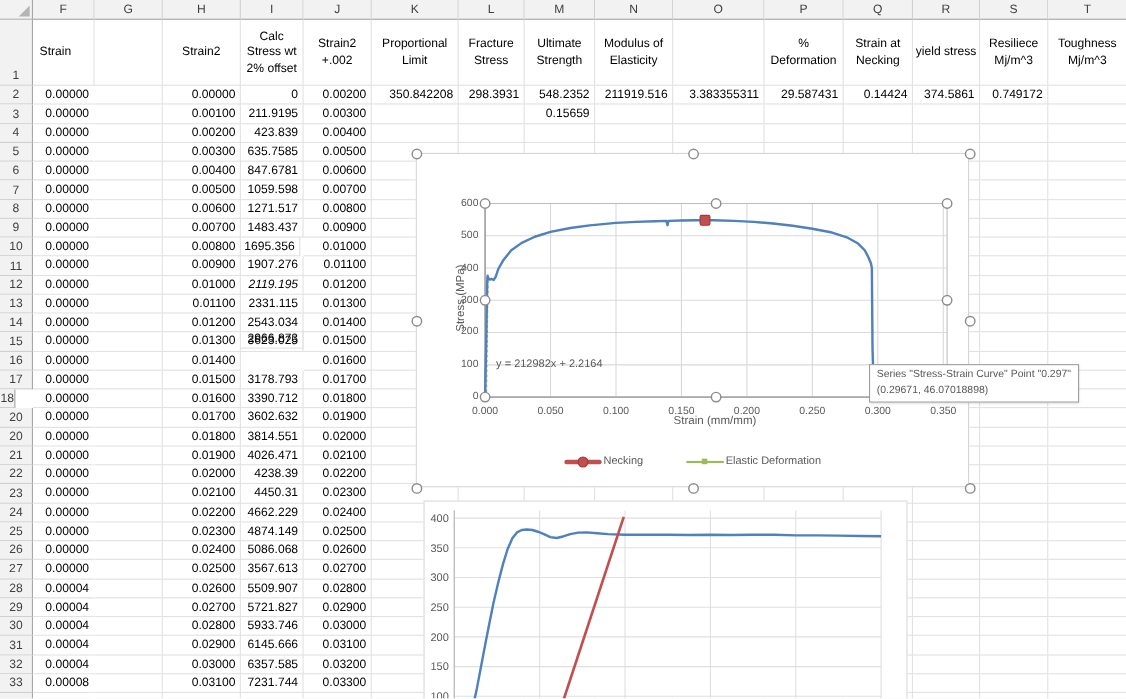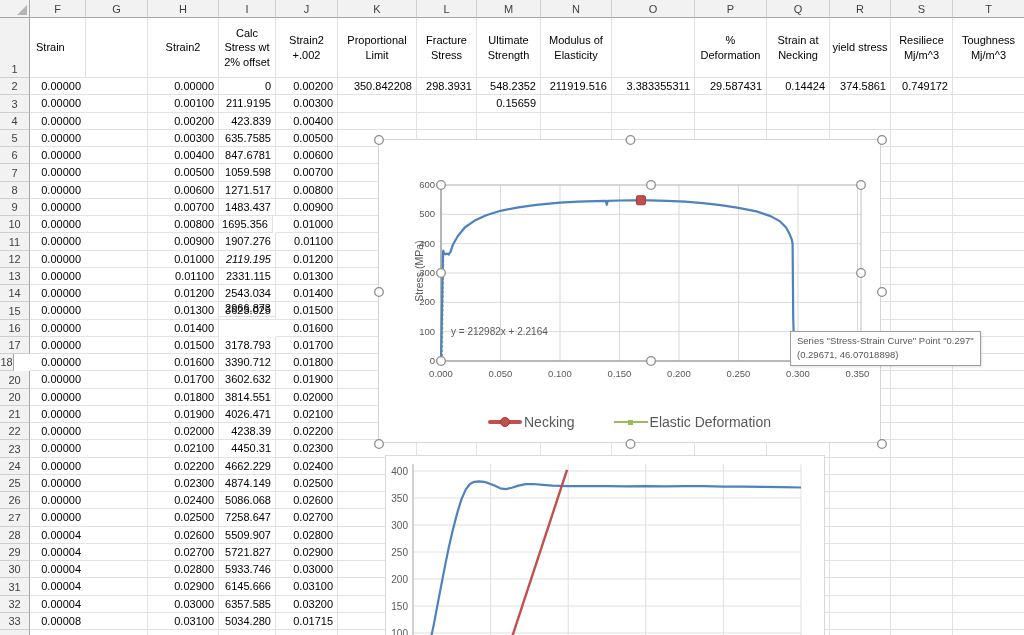--- a/index.html
+++ b/index.html
@@ -34,21 +34,21 @@
     font-size:14.5px;color:#595959;}
   .c1-ytitle{position:absolute;left:40px;top:131px;transform:translate(-50%,-50%) rotate(-90deg);
     font-size:10.5px;color:#595959;white-space:nowrap;}
   .c1-xtitle{position:absolute;left:60px;top:236px;width:422px;text-align:center;
     font-size:10.5px;color:#595959;}
   .c1-eq{position:absolute;left:72px;top:186px;font-size:10px;color:#595959;white-space:nowrap;}
   .ticklab{position:absolute;font-size:9.5px;color:#595959;}
   .xlab{width:44px;text-align:center;top:228px;}
   .ylab{width:40px;text-align:right;left:16px;}
   .c1-legend{position:absolute;left:0;top:274px;width:100%;display:flex;
-    justify-content:center;gap:39px;font-size:14px;color:#595959;align-items:center;}
+    justify-content:center;gap:39px;font-size:10px;color:#595959;align-items:center;}
   .leg-item{display:flex;align-items:center;gap:2px;}
   .sw{position:relative;width:34px;height:10px;}
   .sw .ln{position:absolute;left:0;right:0;top:50%;}
   .sw-neck .ln{height:4px;margin-top:-2px;background:#c0504d;border-radius:2px;}
   .sw-neck .dot{position:absolute;left:12px;top:0;width:10px;height:10px;border-radius:50%;
     background:#c0504d;border:1px solid #a33835;box-sizing:border-box;}
   .sw-el .ln{height:2px;margin-top:-1px;background:#9bbb59;}
   .sw-el .dot{position:absolute;left:14px;top:2.5px;width:5px;height:5px;background:#9bbb59;}
   #tooltip{position:absolute;left:790px;top:331px;z-index:5;background:#fff;
     border:1px solid #9e9e9e;padding:2px 6px 3px 6px;font-size:9.5px;color:#595959;
@@ -493,21 +493,21 @@
       <div class="cell" style="left: 612px; top: 492px; width: 83px; height: 17.25px;"></div>
       <div class="cell" style="left: 695px; top: 492px; width: 72px; height: 17.25px;"></div>
       <div class="cell" style="left: 767px; top: 492px; width: 63px; height: 17.25px;"></div>
       <div class="cell" style="left: 830px; top: 492px; width: 61px; height: 17.25px;"></div>
       <div class="cell" style="left: 891px; top: 492px; width: 62px; height: 17.25px;"></div>
       <div class="cell" style="left: 953px; top: 492px; width: 72px; height: 17.25px;"></div>
       <div class="rownum" style="left: 0px; top: 509.25px; width: 30px; height: 17.25px; font-family: Liberation Mono, monospace;">27</div>
       <div class="cell noR" style="left: 30px; top: 509.25px; width: 56px; height: 17.25px;">0.00000</div>
       <div class="cell" style="left: 86px; top: 509.25px; width: 62px; height: 17.25px;"></div>
       <div class="cell" style="left: 148px; top: 509.25px; width: 71px; height: 17.25px;">0.02500</div>
-      <div class="cell" style="left: 219px; top: 509.25px; width: 57px; height: 17.25px;">7258.647</div>
+      <div class="cell" style="left: 219px; top: 509.25px; width: 57px; height: 17.25px;">3567.613</div>
       <div class="cell" style="left: 276px; top: 509.25px; width: 62px; height: 17.25px;">0.02700</div>
       <div class="cell" style="left: 338px; top: 509.25px; width: 79px; height: 17.25px;"></div>
       <div class="cell" style="left: 417px; top: 509.25px; width: 60px; height: 17.25px;"></div>
       <div class="cell" style="left: 477px; top: 509.25px; width: 64px; height: 17.25px;"></div>
       <div class="cell" style="left: 541px; top: 509.25px; width: 71px; height: 17.25px;"></div>
       <div class="cell" style="left: 612px; top: 509.25px; width: 83px; height: 17.25px;"></div>
       <div class="cell" style="left: 695px; top: 509.25px; width: 72px; height: 17.25px;"></div>
       <div class="cell" style="left: 767px; top: 509.25px; width: 63px; height: 17.25px;"></div>
       <div class="cell" style="left: 830px; top: 509.25px; width: 61px; height: 17.25px;"></div>
       <div class="cell" style="left: 891px; top: 509.25px; width: 62px; height: 17.25px;"></div>
@@ -589,22 +589,22 @@
       <div class="cell" style="left: 612px; top: 595.5px; width: 83px; height: 17.25px;"></div>
       <div class="cell" style="left: 695px; top: 595.5px; width: 72px; height: 17.25px;"></div>
       <div class="cell" style="left: 767px; top: 595.5px; width: 63px; height: 17.25px;"></div>
       <div class="cell" style="left: 830px; top: 595.5px; width: 61px; height: 17.25px;"></div>
       <div class="cell" style="left: 891px; top: 595.5px; width: 62px; height: 17.25px;"></div>
       <div class="cell" style="left: 953px; top: 595.5px; width: 72px; height: 17.25px;"></div>
       <div class="rownum" style="left: 0px; top: 612.75px; width: 30px; height: 17.25px;">33</div>
       <div class="cell noR" style="left: 30px; top: 612.75px; width: 56px; height: 17.25px;">0.00008</div>
       <div class="cell" style="left: 86px; top: 612.75px; width: 62px; height: 17.25px;"></div>
       <div class="cell" style="left: 148px; top: 612.75px; width: 71px; height: 17.25px;">0.03100</div>
-      <div class="cell" style="left: 219px; top: 612.75px; width: 57px; height: 17.25px;">5034.280</div>
-      <div class="cell" style="left: 276px; top: 612.75px; width: 62px; height: 17.25px;">0.01715</div>
+      <div class="cell" style="left: 219px; top: 612.75px; width: 57px; height: 17.25px;">7231.744</div>
+      <div class="cell" style="left: 276px; top: 612.75px; width: 62px; height: 17.25px;">0.03300</div>
       <div class="cell" style="left: 338px; top: 612.75px; width: 79px; height: 17.25px;"></div>
       <div class="cell" style="left: 417px; top: 612.75px; width: 60px; height: 17.25px;"></div>
       <div class="cell" style="left: 477px; top: 612.75px; width: 64px; height: 17.25px;"></div>
       <div class="cell" style="left: 541px; top: 612.75px; width: 71px; height: 17.25px;"></div>
       <div class="cell" style="left: 612px; top: 612.75px; width: 83px; height: 17.25px;"></div>
       <div class="cell" style="left: 695px; top: 612.75px; width: 72px; height: 17.25px;"></div>
       <div class="cell" style="left: 767px; top: 612.75px; width: 63px; height: 17.25px;"></div>
       <div class="cell" style="left: 830px; top: 612.75px; width: 61px; height: 17.25px;"></div>
       <div class="cell" style="left: 891px; top: 612.75px; width: 62px; height: 17.25px;"></div>
       <div class="cell" style="left: 953px; top: 612.75px; width: 72px; height: 17.25px;"></div>
@@ -664,20 +664,21 @@
           <circle cx="272" cy="45" r="4.3" fill="#fff" stroke="#8c8c8c" stroke-width="1.3"></circle>
           <circle cx="482" cy="45" r="4.3" fill="#fff" stroke="#8c8c8c" stroke-width="1.3"></circle>
           <circle cx="62" cy="133" r="4.3" fill="#fff" stroke="#8c8c8c" stroke-width="1.3"></circle>
           <circle cx="482" cy="133" r="4.3" fill="#fff" stroke="#8c8c8c" stroke-width="1.3"></circle>
           <circle cx="62" cy="221" r="4.3" fill="#fff" stroke="#8c8c8c" stroke-width="1.3"></circle>
           <circle cx="272" cy="221" r="4.3" fill="#fff" stroke="#8c8c8c" stroke-width="1.3"></circle>
           <circle cx="482" cy="221" r="4.3" fill="#fff" stroke="#8c8c8c" stroke-width="1.3"></circle>
         </g>
       </svg>
     <div class="c1-ytitle">Stress (MPa)</div>
+    <div class="c1-xtitle">Strain (mm/mm)</div>
     <div class="c1-eq">y = 212982x + 2.2164</div>
     <div class="c1-legend">
       <div class="leg-item">
         <span class="sw sw-neck">
             <span class="ln"></span>
             <span class="dot"></span>
           </span>
         <span>Necking</span>
       </div>
       <div class="leg-item">

